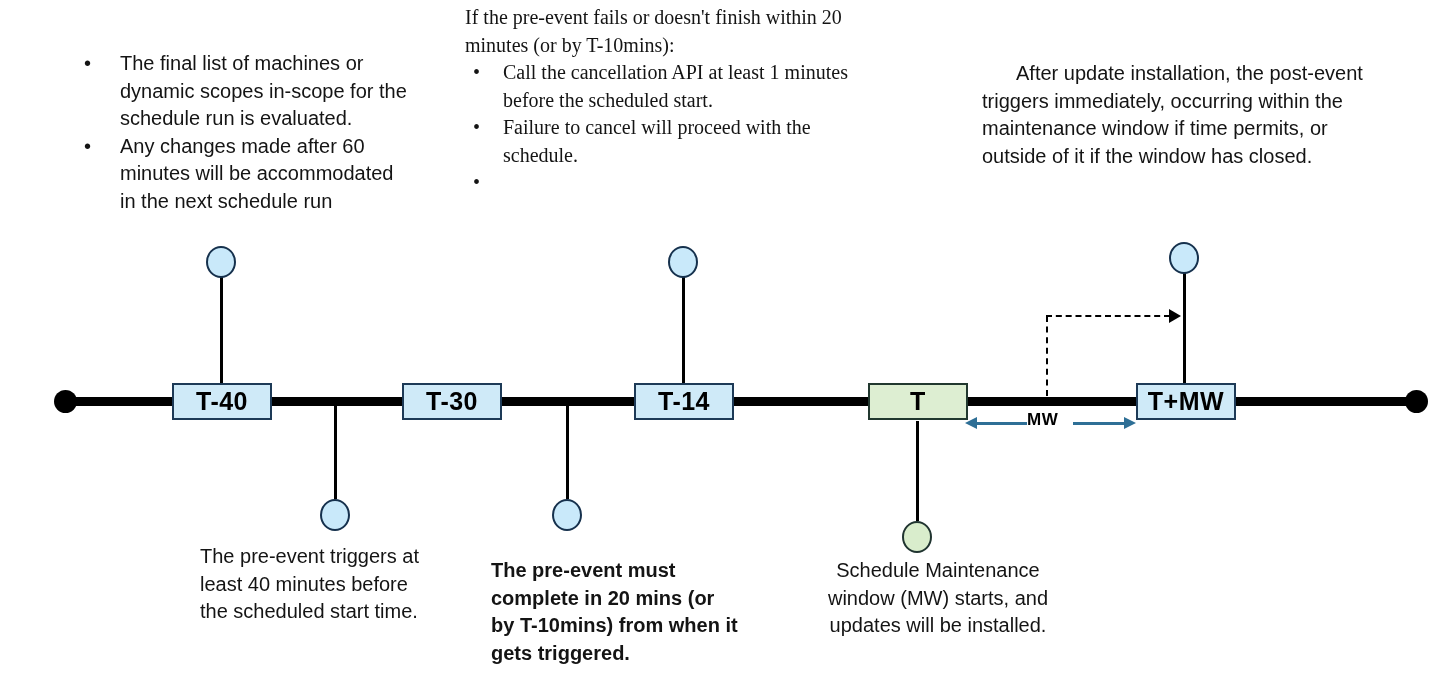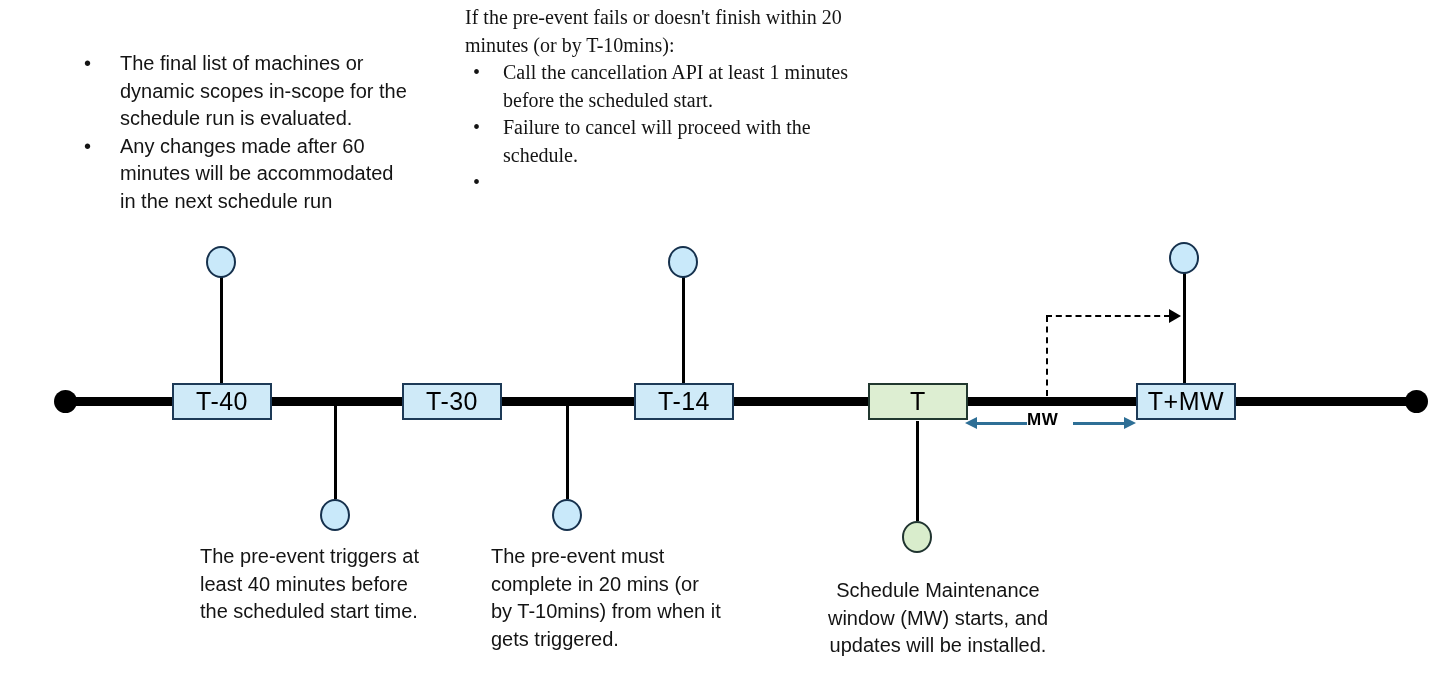--- a/index.html
+++ b/index.html
@@ -12,21 +12,21 @@
   .li{display:flex;align-items:flex-start;}
   .bullet{flex:0 0 auto;width:36px;text-align:left;padding-left:2px;}
   .tm .bullet{width:30px;padding-left:8px;}
   
   .hline{position:absolute;left:65px;top:397px;width:1351px;height:9px;background:#000;}
   .dot{position:absolute;width:23px;height:23px;border-radius:50%;background:#000;}
   .stem{position:absolute;width:2.5px;background:#000;}
   .ebox{
     position:absolute;top:383px;width:100px;height:37px;box-sizing:border-box;
     display:flex;align-items:center;justify-content:center;
-    font-weight:normal;font-size:25px;letter-spacing:0.5px;
+    font-weight:bold;font-size:25px;letter-spacing:0.5px;
     background:#cfeaf8;border:2.5px solid #1d3a57;color:#000;
   }
   .ebox.green{background:#ddeed2;border-color:#21382f;}
   .node{
     position:absolute;width:26px;height:28px;border-radius:50%;box-sizing:content-box;
     background:#c9e9fa;border:2.5px solid #16314d;
   }
   .node.green{background:#d9edcc;border-color:#203430;}
   
   .dash-v{position:absolute;left:1046px;top:316px;height:80px;width:0;border-left:2.5px dashed #000;}
@@ -34,21 +34,21 @@
   .dash-head{position:absolute;left:1169px;top:309px;width:0;height:0;
     border-top:7px solid transparent;border-bottom:7px solid transparent;border-left:12px solid #000;}
   
   .mw-seg{position:absolute;top:422px;height:3px;background:#2e6f96;}
   .mw-head-l{position:absolute;left:965px;top:417px;width:0;height:0;
     border-top:6.5px solid transparent;border-bottom:6.5px solid transparent;border-right:12px solid #2e6f96;}
   .mw-head-r{position:absolute;left:1124px;top:417px;width:0;height:0;
     border-top:6.5px solid transparent;border-bottom:6.5px solid transparent;border-left:12px solid #2e6f96;}
   .mw-label{position:absolute;left:1027px;top:410px;font-size:17px;font-weight:bold;color:#000000;letter-spacing:0.5px;}
   .tr-note{text-indent:34px;}
-  .center{text-align:center;margin-top:20px;}
+  .center{text-align:center;}
 </style>
 </head>
 <body>
 
 <div class="canvas">
 
   <div class="note" style="left:82px;top:50px;width:380px;">
     <div class="li">
       <span class="bullet">•</span>
       <span class="pre">The final list of machines or
@@ -74,25 +74,29 @@
     <div class="li">
       <span class="bullet">•</span>
       <span class="pre">Failure to cancel will proceed with the
 schedule.</span>
     </div>
     <div class="li">
       <span class="bullet">•</span>
     </div>
   </div>
 
+  <div class="note pre tr-note" style="left:982px;top:60px;width:432px;">After update installation, the post-event
+triggers immediately, occurring within the
+maintenance window if time permits, or
+outside of it if the window has closed.</div>
 
   <div class="note pre" style="left:200px;top:543px;width:260px;">The pre-event triggers at
 least 40 minutes before
 the scheduled start time.</div>
-  <div class="note pre" style="left:491px;top:543px;width:270px;">The pre-event must
+  <div class="note pre" style="left:491px;top:557px;width:270px;font-weight:bold;">The pre-event must
 complete in 20 mins (or
 by T-10mins) from when it
 gets triggered.</div>
   <div class="note pre center" style="left:815px;top:557px;width:246px;">Schedule Maintenance
 window (MW) starts, and
 updates will be installed.</div>
 
   <div class="stem" style="left:220px;top:274px;height:110px;"></div>
   <div class="stem" style="left:682px;top:274px;height:110px;"></div>
   <div class="stem" style="left:1183px;top:270px;height:113px;"></div>

